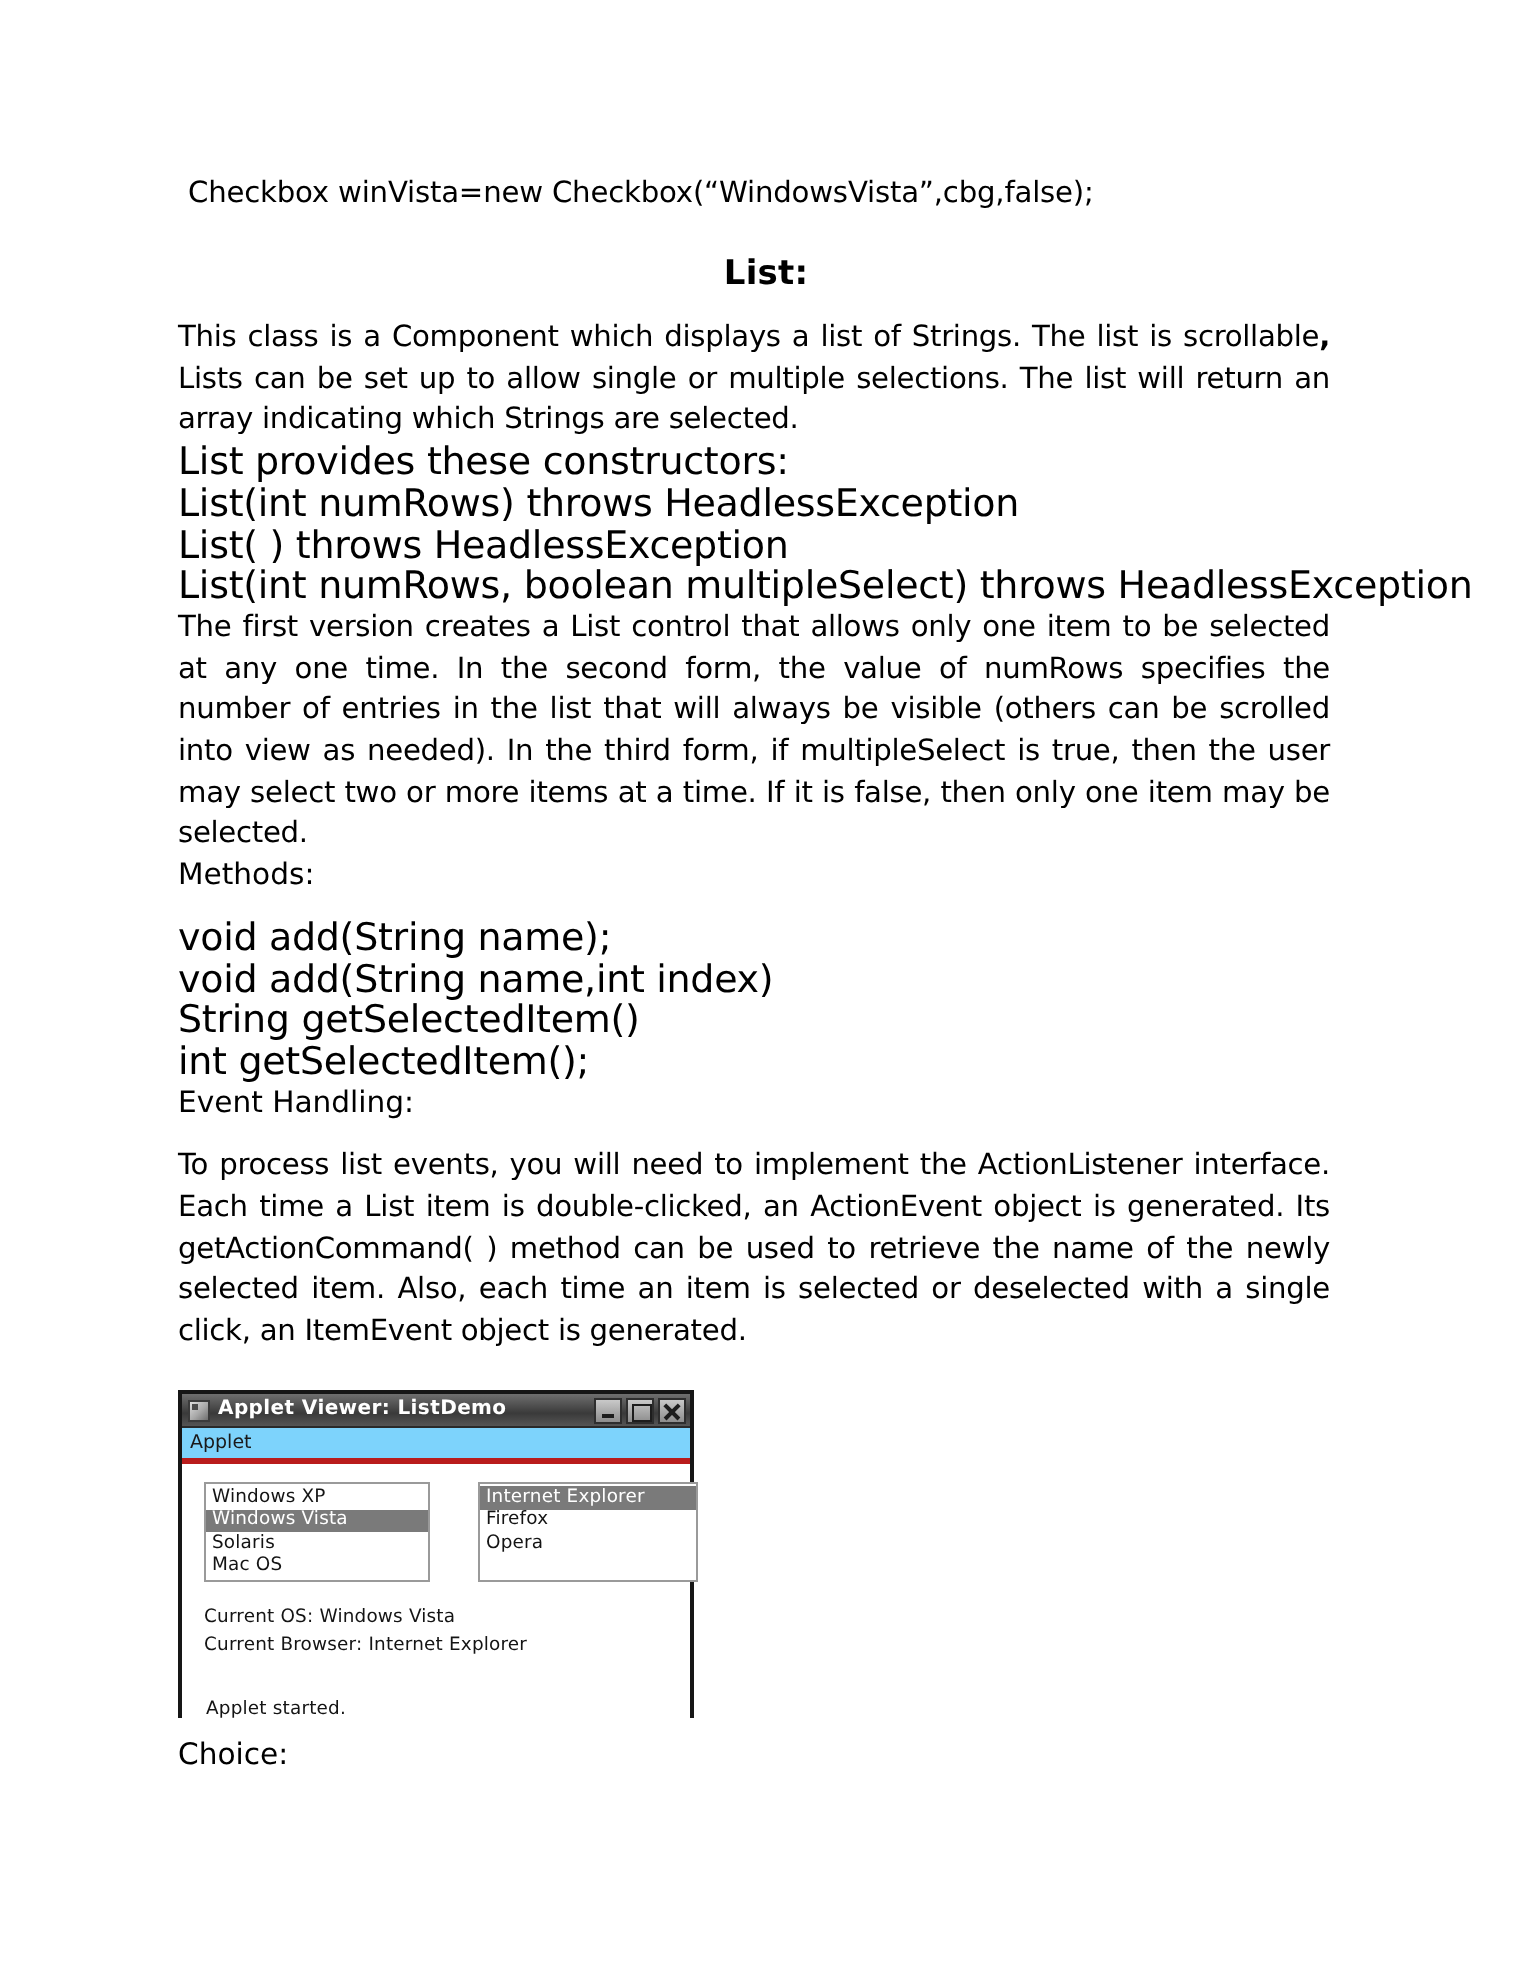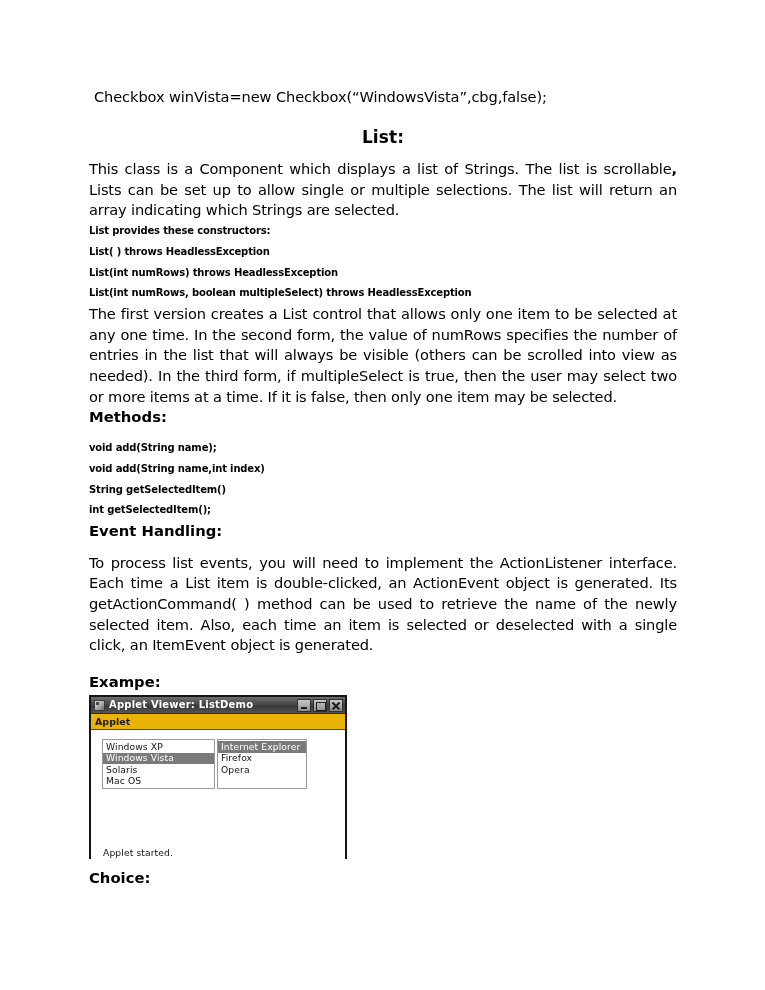--- a/index.html
+++ b/index.html
@@ -47,41 +47,40 @@
     font-weight: bold;
     margin: 18px 0 0 0;
     line-height: 22px;
     letter-spacing: 0.1px;
     text-align: center;
   }
 
   .para {
     font-size: 14.6px;
     line-height: 20.7px;
-    margin: 11px 0 0 0;
+    margin: 11px 12px 0 0;
     text-align: justify;
     text-justify: inter-word;
     letter-spacing: -0.15px;
   }
   .para.tight { margin-top: 0; }
 
   .para b { font-weight: bold; }
 
   .lines {
-    font-size: 10px;
+    font-size: 19px;
     line-height: 20.7px;
     margin: 0;
     letter-spacing: -0.15px;
-    font-weight: bold;
   }
   .lines div { white-space: pre; }
 
   .sub-heading {
     font-size: 14.8px;
-    font-weight: bold;
+    font-weight: normal;
     margin: 0;
     line-height: 20.7px;
     letter-spacing: 0px;
   }
 
   .gap-sm { height: 10px; }
   .gap-md { height: 16px; }
 
   
   .applet-window {
@@ -166,45 +165,44 @@
   
   .win-btn.close i.a,
   .win-btn.close i.b {
     left: 1px; top: 5px; width: 10px; height: 1.8px;
   }
   .win-btn.close i.a { transform: rotate(45deg); }
   .win-btn.close i.b { transform: rotate(-45deg); }
 
   .menu-bar {
     height: 15px;
-    background: #eab308;
-    border-bottom: 1px solid #b91c1c;
+    background: #7dd3fc;
+    border-bottom: 3px solid #b91c1c;
     display: flex;
     align-items: center;
     padding-left: 4px;
-    font-weight: bold;
   }
   .menu-item {
     font-size: 9.5px;
     color: #1a1a1a;
     line-height: 11px;
   }
 
   .applet-body {
     position: relative;
     height: 130px;
     background: #ffffff;
   }
 
   .lists-row {
     position: absolute;
     left: 11px;
     top: 9px;
     display: flex;
-    gap: 2px;
+    gap: 24px;
   }
 
   .listbox {
     width: 113px;
     background: #ffffff;
     border: 1px solid #9a9a9a;
     box-sizing: border-box;
     padding: 1px 0 1px 0;
   }
   .listbox .row {
@@ -212,21 +210,21 @@
     line-height: 10.5px;
     padding: 0.5px 1px 0.5px 3px;
     color: #141414;
     white-space: nowrap;
     letter-spacing: 0.1px;
   }
   .listbox .row.selected {
     background: #7a7a7a;
     color: #ffffff;
   }
-  .listbox.right { width: 90px; }
+  .listbox.right { width: 110px; }
 
   .status-lines {
     position: absolute;
     left: 11px;
     top: 70px;
   }
   .status-lines div {
     font-size: 9.2px;
     line-height: 14px;
     color: #141414;
@@ -252,22 +250,22 @@
   <div class="content">
 
     <p class="code-line">Checkbox winVista=new Checkbox(“WindowsVista”,cbg,false);</p>
 
     <h2 class="heading">List:</h2>
 
     <p class="para"><span>This class is a Component which displays a list of Strings. The list is scrollable</span><b>,</b><span> Lists can be set up to allow single or multiple selections. The list will return an array indicating which Strings are selected.</span></p>
 
     <div class="lines">
       <div>List provides these constructors:</div>
+      <div>List(int numRows) throws HeadlessException</div>
       <div>List( ) throws HeadlessException</div>
-      <div>List(int numRows) throws HeadlessException</div>
       <div>List(int numRows, boolean multipleSelect) throws HeadlessException</div>
     </div>
 
     <p class="para tight">The first version creates a List control that allows only one item to be selected at any one time. In the second form, the value of numRows specifies the number of entries in the list that will always be visible (others can be scrolled into view as needed). In the third form, if multipleSelect is true, then the user may select two or more items at a time. If it is false, then only one item may be selected.</p>
 
     <p class="sub-heading">Methods:</p>
 
     <div class="gap-sm"></div>
 
     <div class="lines">
@@ -322,20 +320,24 @@
         </div>
 
         <div class="listbox right">
           <div class="row selected">Internet Explorer</div>
           <div class="row">Firefox</div>
           <div class="row">Opera</div>
         </div>
 
       </div>
 
+      <div class="status-lines">
+        <div>Current OS: Windows Vista</div>
+        <div>Current Browser: Internet Explorer</div>
+      </div>
 
       <div class="applet-status">Applet started.</div>
 
     </div>
   </div>
 
   <div class="content" style="top:868px;">
     <p class="sub-heading">Choice:</p>
   </div>
 

